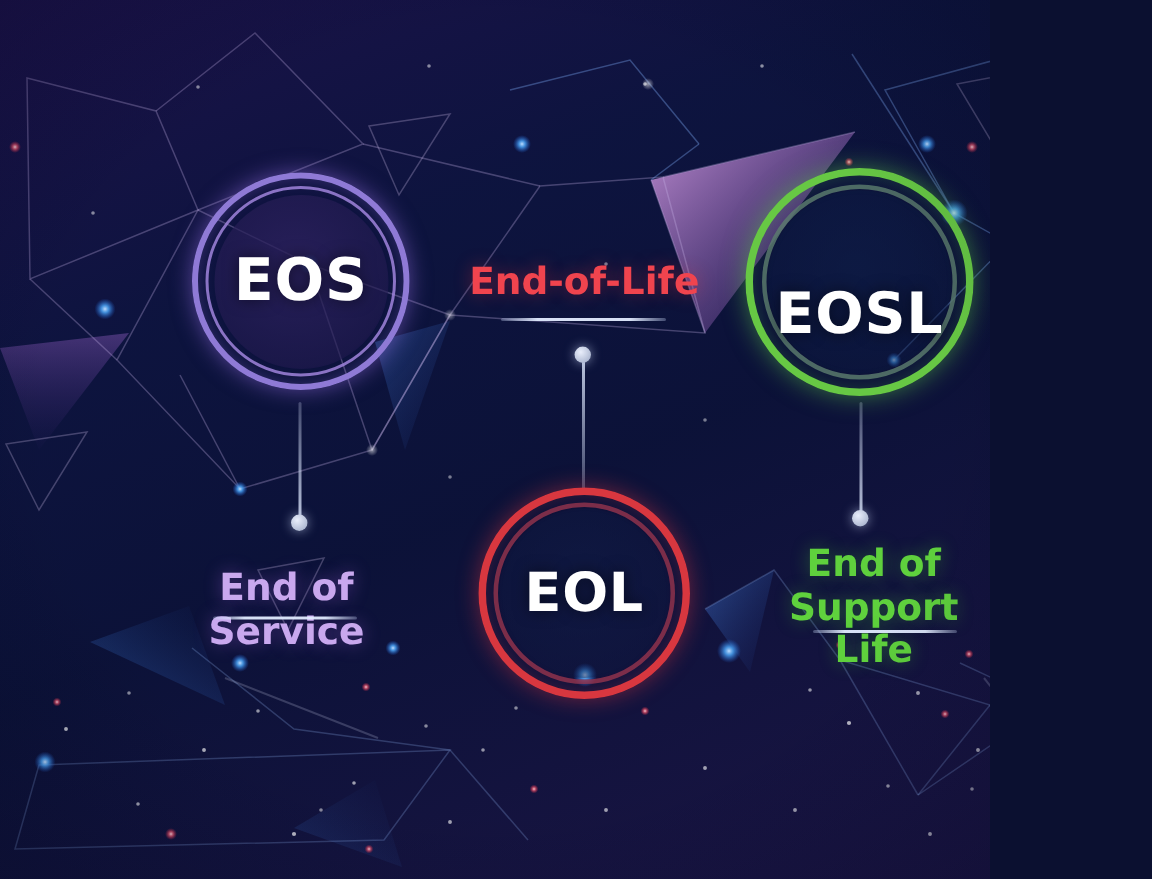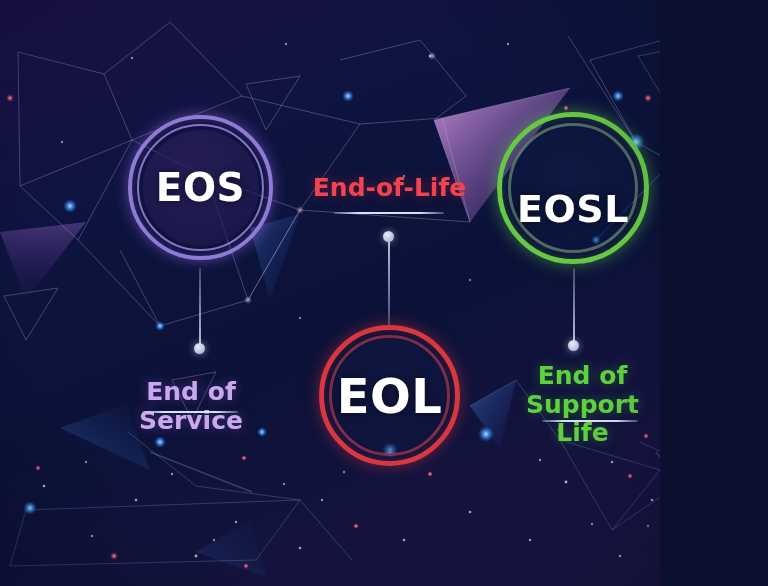--- a/index.html
+++ b/index.html
@@ -106,21 +106,21 @@
   #node-eol .ring-outer {
     inset: 0;
     border: 5px solid #d8373f;
     box-shadow: 0 0 15px rgba(214,52,62,0.48), inset 0 0 10px rgba(190,50,60,0.25);
   }
   #node-eol .ring-inner {
     inset: 10px;
     border: 3px solid rgba(150,52,78,0.80);
   }
   #node-eol .disc { background: radial-gradient(circle at 48% 42%, rgba(16,28,70,0.60), rgba(11,20,58,0.35)); }
-  #node-eol .label { font-size: 48px; }
+  #node-eol .label { font-size: 36px; }
 
   
   .conn-line {
     position: absolute;
     width: 2px;
     background: linear-gradient(to bottom, rgba(196,206,232,0.28), rgba(208,218,242,0.88));
     border-radius: 1px;
   }
   .conn-line.rev {
     background: linear-gradient(to bottom, rgba(208,218,242,0.88), rgba(196,206,232,0.28));

